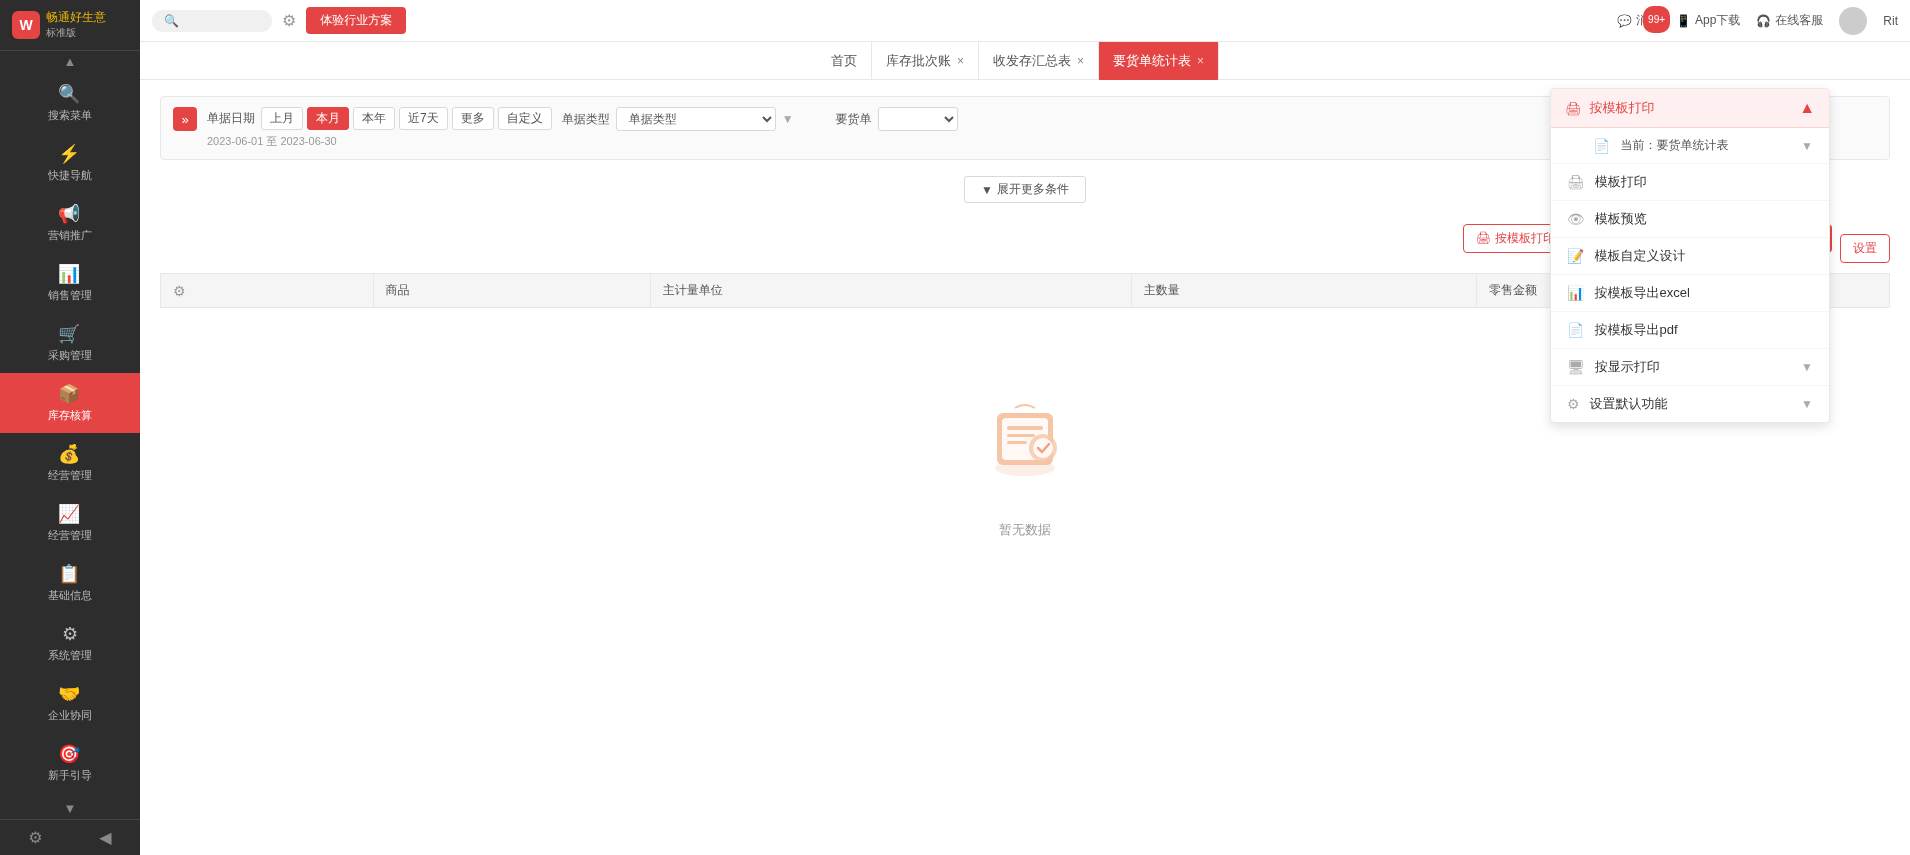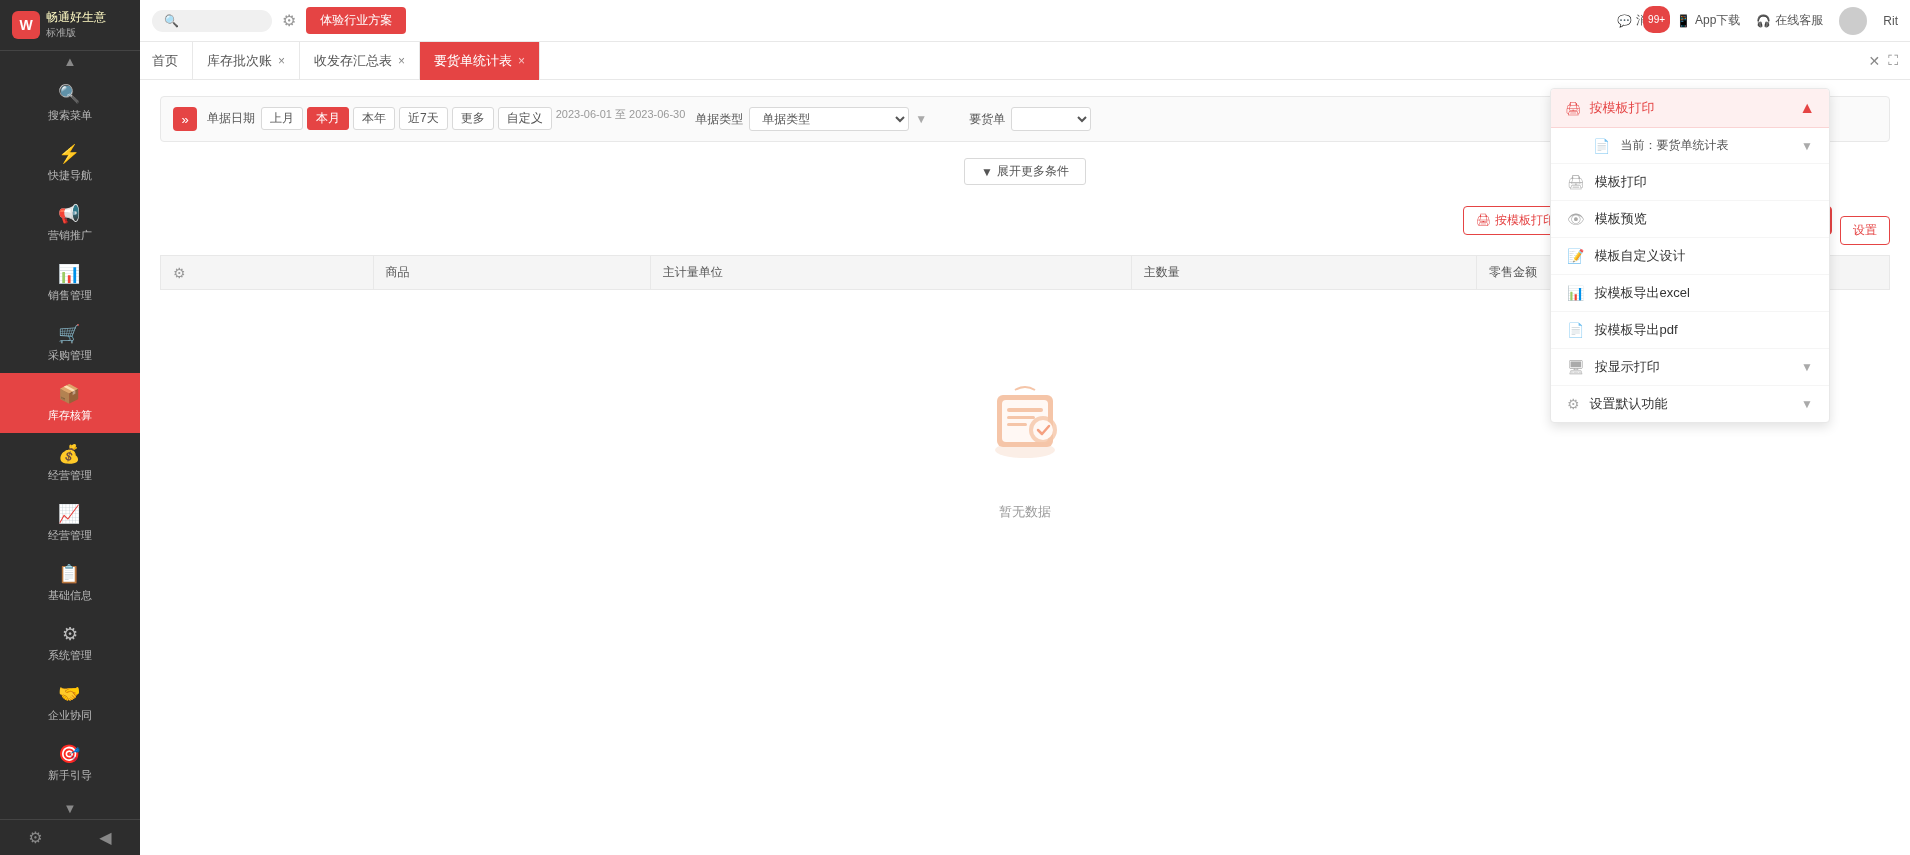--- a/index.html
+++ b/index.html
@@ -30,21 +30,21 @@
       border-radius: 6px;
       display: flex;
       align-items: center;
       justify-content: center;
       color: #fff;
       font-weight: bold;
       font-size: 14px;
       margin-right: 6px;
       flex-shrink: 0;
     }
-    .sidebar-logo .logo-text { font-size: 12px; line-height: 1.3; color: #fef9c3; }
+    .sidebar-logo .logo-text { font-size: 12px; line-height: 1.3; color: #eab308; }
     .sidebar-logo .logo-sub { font-size: 10px; color: #aaa; }
 
     .sidebar-scroll-btn {
       display: flex;
       align-items: center;
       justify-content: center;
       height: 22px;
       cursor: pointer;
       color: #888;
     }
@@ -148,20 +148,21 @@
 
     
     .tabs-bar {
       background: #fff;
       display: flex;
       align-items: center;
       border-bottom: 1px solid #e8e8e8;
       padding: 0 12px;
       height: 38px;
       gap: 0;
+      flex-direction: column;
     }
     .tab-item {
       display: flex;
       align-items: center;
       padding: 0 14px;
       height: 38px;
       font-size: 13px;
       color: #555;
       cursor: pointer;
       border-right: 1px solid #e8e8e8;
@@ -226,20 +227,21 @@
       height: 24px;
       display: flex;
       align-items: center;
       justify-content: center;
       cursor: pointer;
       font-size: 13px;
       flex-shrink: 0;
     }
     .filter-group {
       display: flex;
+      flex-direction: column;
       gap: 4px;
     }
     .date-btns {
       display: flex;
       align-items: center;
       gap: 4px;
     }
     .date-btn {
       padding: 2px 8px;
       border: 1px solid #d9d9d9;

